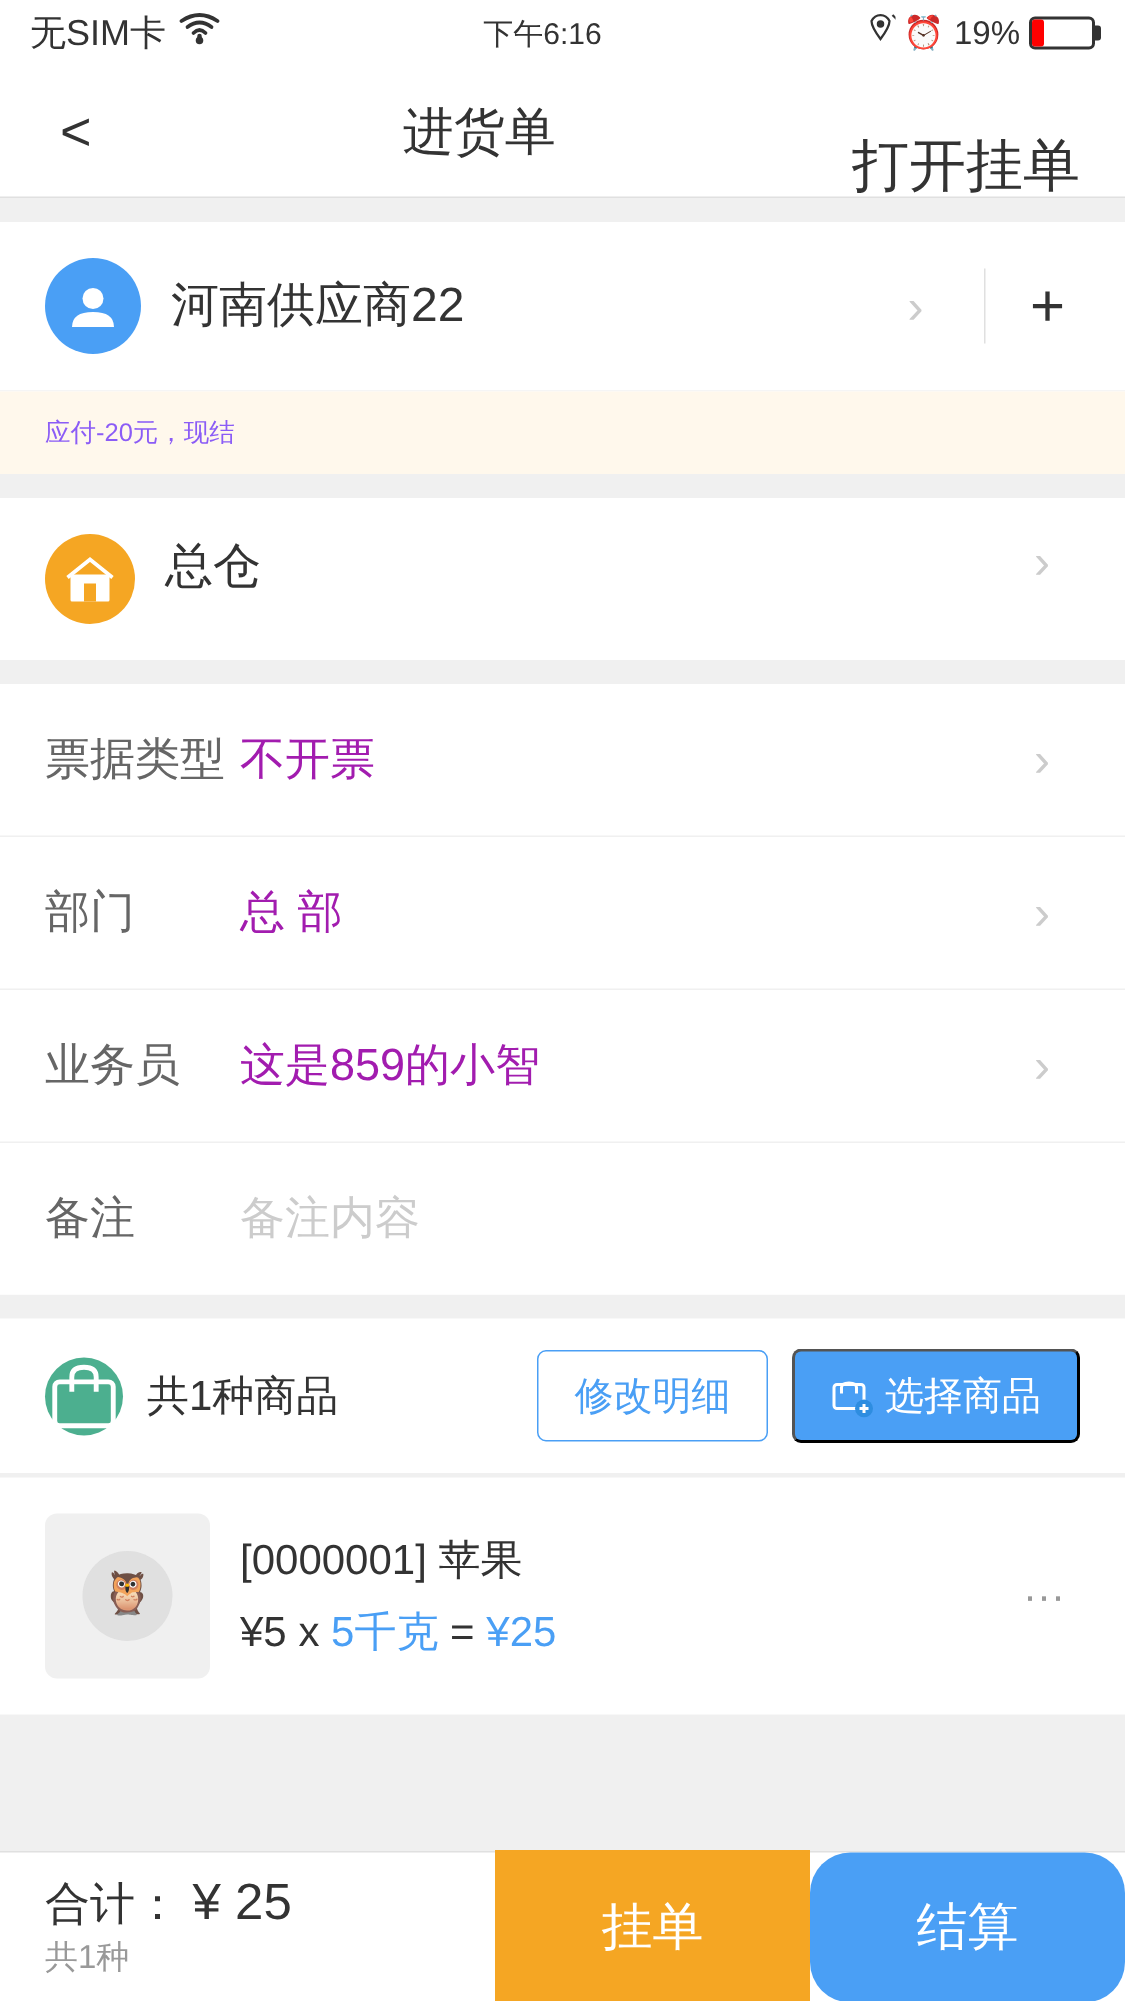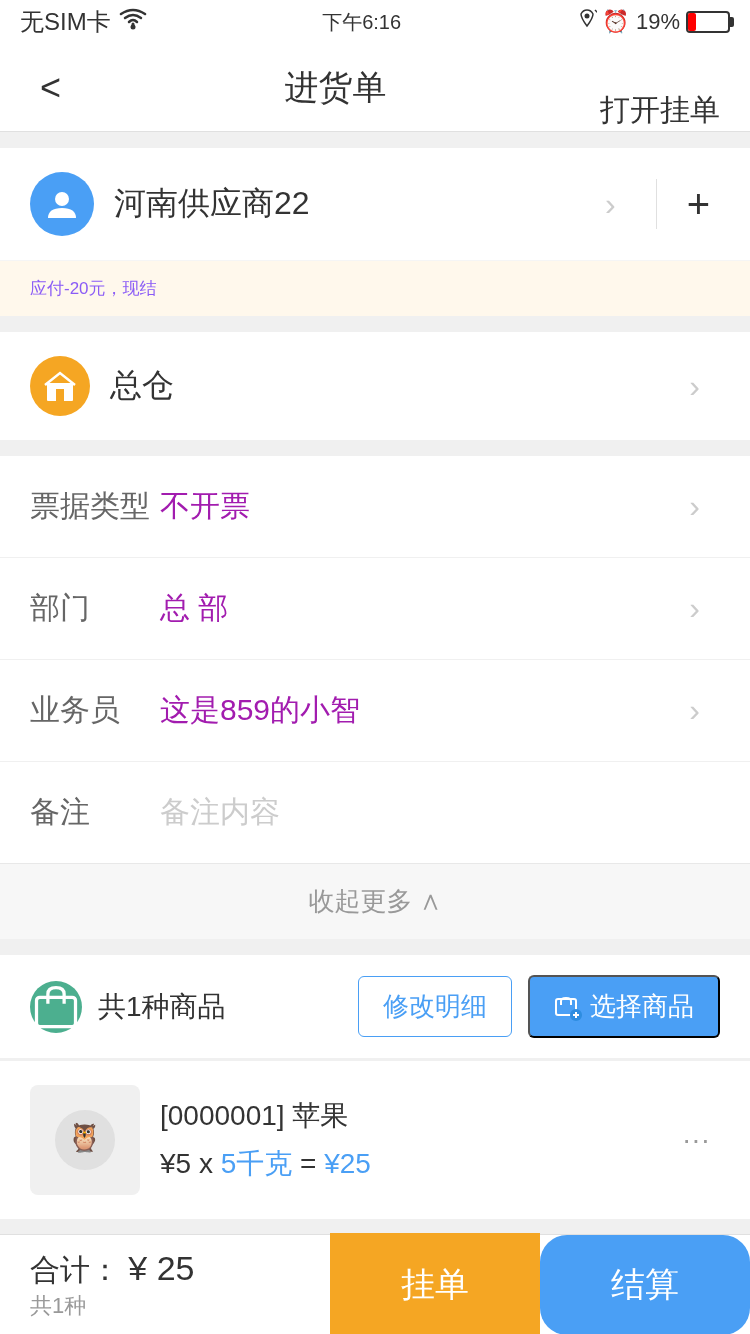--- a/index.html
+++ b/index.html
@@ -64,21 +64,21 @@
       color: #333;
       cursor: pointer;
       padding: 10px;
     }
     .nav-title {
       font-size: 34px;
       font-weight: 500;
       color: #333;
     }
     .nav-right-btn {
-      font-size: 30px;
+      font-size: 38px;
       color: #333;
       cursor: pointer;
       margin-top: 45px;
     }
 
     
     .content {
       background: #f0f0f0;
     }
 
@@ -131,21 +131,21 @@
     .notice-bar {
       background: #fff8ec;
       padding: 16px 30px;
       font-size: 17px;
       color: #8b5cf6;
     }
 
     
     .warehouse-row {
       display: flex;
-      align-items: center;
+      align-items: flex-start;
       padding: 24px 30px;
     }
     .warehouse-icon {
       width: 60px; height: 60px;
       border-radius: 50%;
       background: #f5a623;
       display: flex; align-items: center; justify-content: center;
       margin-right: 20px;
       flex-shrink: 0;
     }
@@ -402,21 +402,20 @@
     </div>
     <div class="form-row">
       <span class="form-label">业务员</span>
       <span class="form-value">这是859的小智</span>
       <span class="chevron-right">›</span>
     </div>
     <div class="form-row">
       <span class="form-label">备注</span>
       <span class="form-value placeholder">备注内容</span>
     </div>
-    <div class="collapse-more">收起更多 ∧</div>
   </div>
 
   <div class="products-header card">
     <div class="products-icon">
       <svg viewBox="0 0 32 32" fill="none">
         <rect x="4" y="10" width="24" height="18" rx="2" stroke="white" stroke-width="2"></rect>
         <path d="M11 14 L11 8 Q11 4 16 4 Q21 4 21 8 L21 14" stroke="white" stroke-width="2" fill="none"></path>
       </svg>
     </div>
     <span class="products-count">共1种商品</span>

